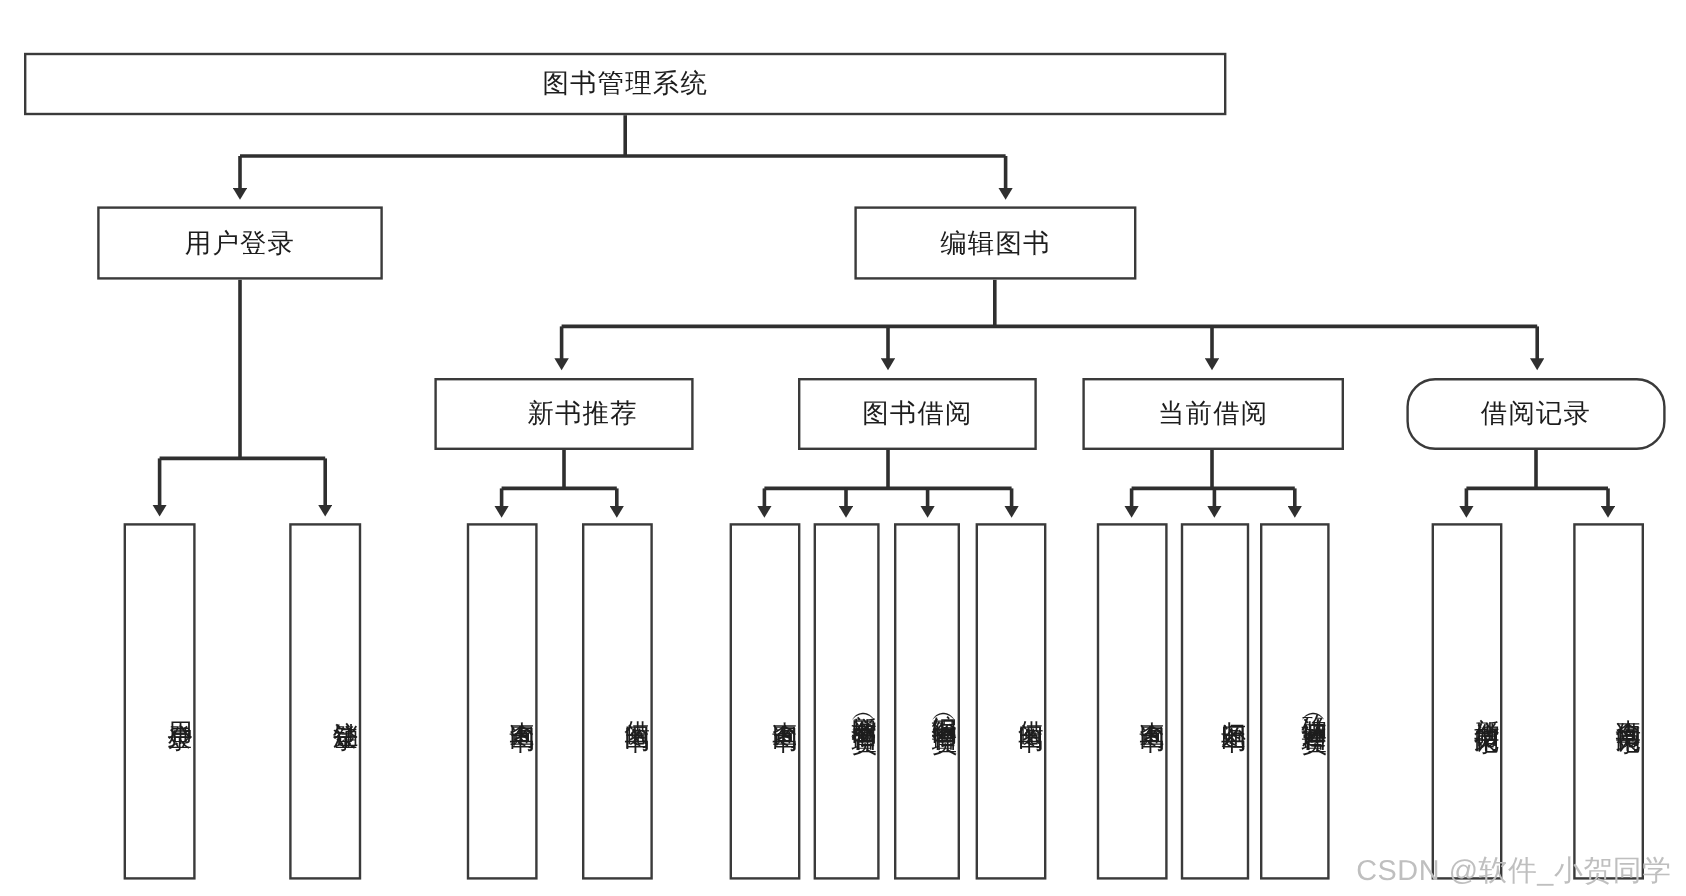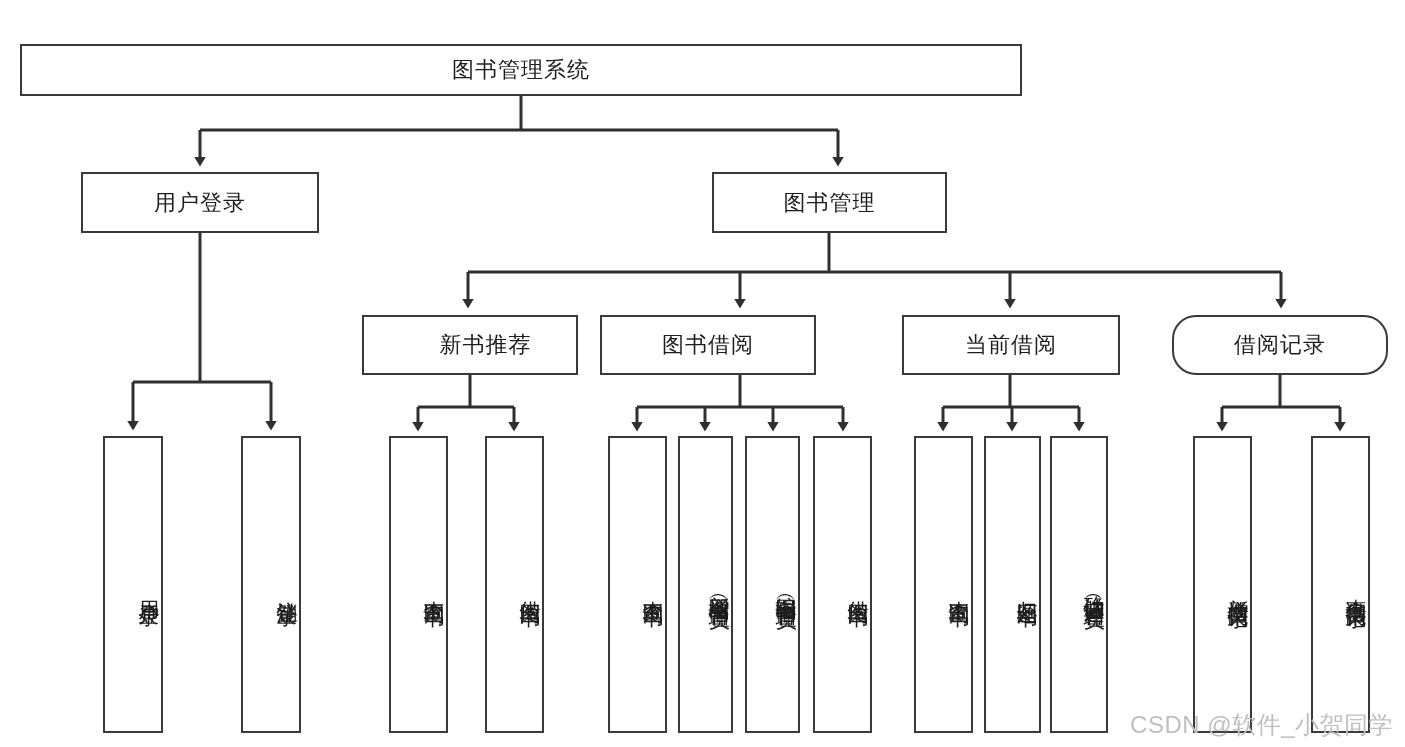--- a/index.html
+++ b/index.html
@@ -124,27 +124,27 @@
   </svg>
 
   <div class="node horiz" style="left:20px; top:14px; width:1002px; height:52px;margin-top:30px;">
     <span class="lbl">图书管理系统</span>
   </div>
 
   <div class="node horiz" style="left:81px; top:172px; width:238px; height:61px;">
     <span class="lbl">用户登录</span>
   </div>
   <div class="node horiz" style="left:712px; top:172px; width:235px; height:61px;">
-    <span class="lbl">图书管理</span>
+    <span class="lbl">编辑图书</span>
   </div>
 
   <div class="node horiz" style="left:362px; top:315px; width:216px; height:60px;padding-left:31px;">
     <span class="lbl">新书推荐</span>
   </div>
-  <div class="node horiz" style="left:600px; top:315px; width:216px; height:60px;">
+  <div class="node horiz" style="left:665px; top:315px; width:199px; height:60px;">
     <span class="lbl">图书借阅</span>
   </div>
   <div class="node horiz" style="left:902px; top:315px; width:218px; height:60px;font-family:Liberation Serif, serif;">
     <span class="lbl">当前借阅</span>
   </div>
   <div class="node horiz" style="left:1172px; top:315px; width:216px; height:60px;border-radius:24px;">
     <span class="lbl">借阅记录</span>
   </div>
 
   <div class="node vert" style="left:103px; top:436px; width:60px; height:297px;">

